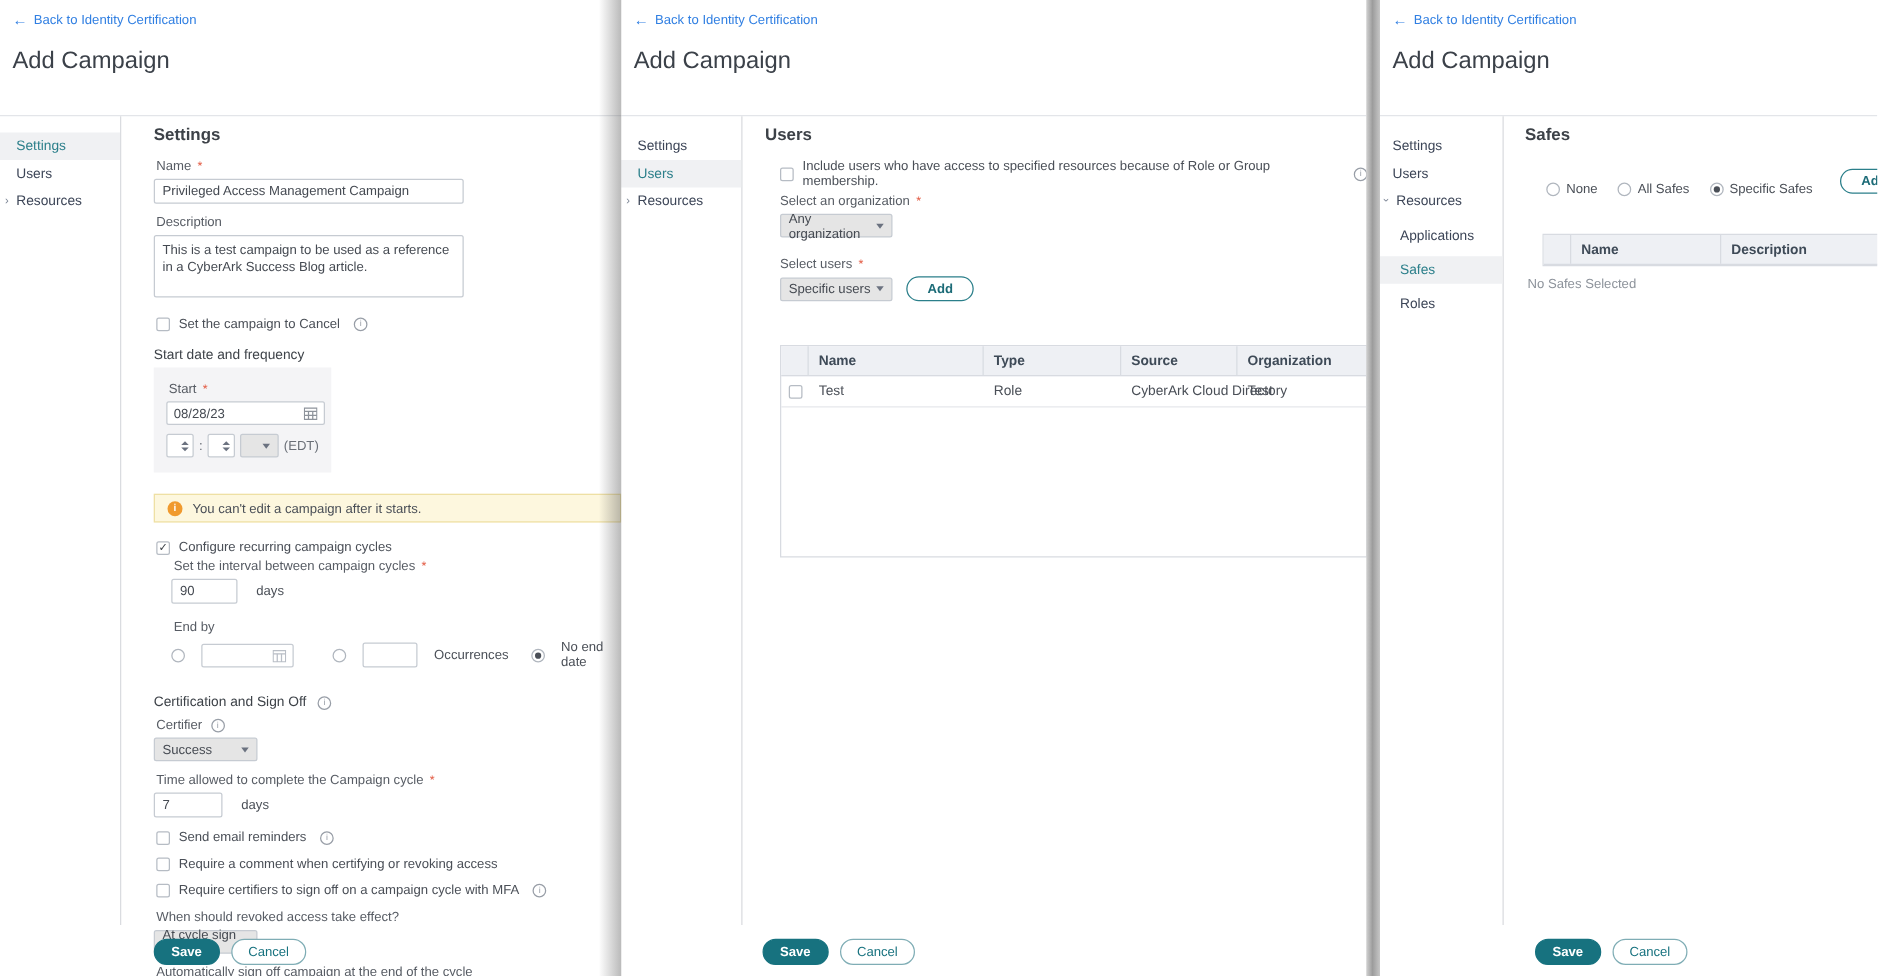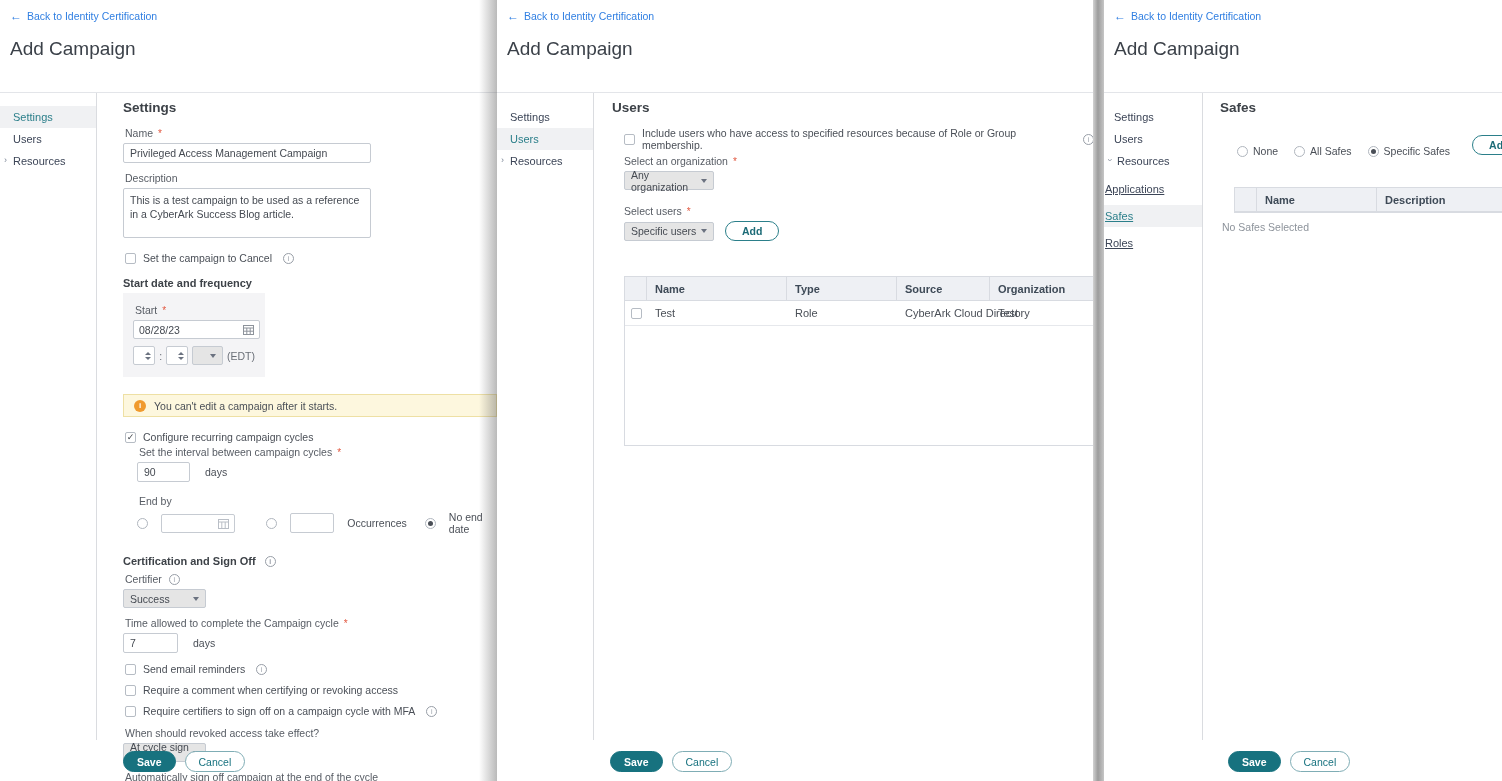--- a/index.html
+++ b/index.html
@@ -16,27 +16,27 @@
   
   .phead{height:93px;box-sizing:border-box;border-bottom:1px solid #e3e5e9;padding:10px 0 0 10px;}
   .back{display:flex;align-items:center;gap:5px;font-size:10.5px;color:#307fe2;cursor:pointer;width:max-content;}
   .backarrow{font-size:12px;line-height:10px;}
   .ptitle{margin-top:16px;font-size:19px;color:#3b4149;}
   
   .pbody{display:flex;height:647px;}
   .sidebar{width:97px;box-sizing:border-box;border-right:1px solid #dadce0;padding-top:13px;flex-shrink:0;}
   .side-item{position:relative;font-size:11px;color:#3c4557;padding:5px 4px 5px 13px;cursor:pointer;}
   .side-item.sel{background:#f0f1f3;color:#2b7f8a;}
-  .side-item.indent{padding-left:1px;text-decoration:underline;}
+  .side-item.indent{padding-left:16px;}
   .chev{position:absolute;left:4px;top:5px;color:#7b8595;font-size:9px;}
   .chev.down{transform:rotate(90deg);display:inline-block;}
   .content{flex:1;box-sizing:border-box;padding:7px 0 0 26px;position:relative;}
   #p3 .content{padding-left:17px;}
   .sect{font-size:13.5px;font-weight:bold;color:#3d4248;margin:0 0 12px 0;}
-  .subhead{font-size:11px;font-weight:bold;color:#3d4248;margin-top:13px;display:flex;align-items:center;gap:5px;}
+  .subhead{font-size:11px;font-weight:normal;color:#3d4248;margin-top:13px;display:flex;align-items:center;gap:5px;}
   .lbl{font-size:10.5px;color:#575c64;margin:9px 0 4px 2px;display:flex;align-items:center;gap:3px;}
   .req{color:#e2573f;font-size:10px;margin-left:2px;}
   .info{display:inline-block;width:9px;height:9px;border:1px solid #989ea7;border-radius:50%;
         font-size:7px;line-height:9px;text-align:center;color:#989ea7;margin-left:4px;flex-shrink:0;}
   .tinput{height:20px;border:1px solid #c6cbd2;font-size:10.5px;color:#454a52;padding:0 6px;
         box-sizing:border-box;background:#fff;font-family:inherit;border-radius:2px;}
   .tarea{width:248px;height:50px;border:1px solid #c6cbd2;font-size:10.5px;color:#454a52;padding:4px 6px;
         box-sizing:border-box;resize:none;font-family:inherit;border-radius:2px;line-height:1.35;}
   .cbrow{display:flex;align-items:center;gap:7px;font-size:10.5px;color:#4a4f57;margin-top:10px;margin-left:2px;}
   .cb{width:11px;height:11px;border:1px solid #b6bcc4;border-radius:2px;background:#fff;box-sizing:border-box;

